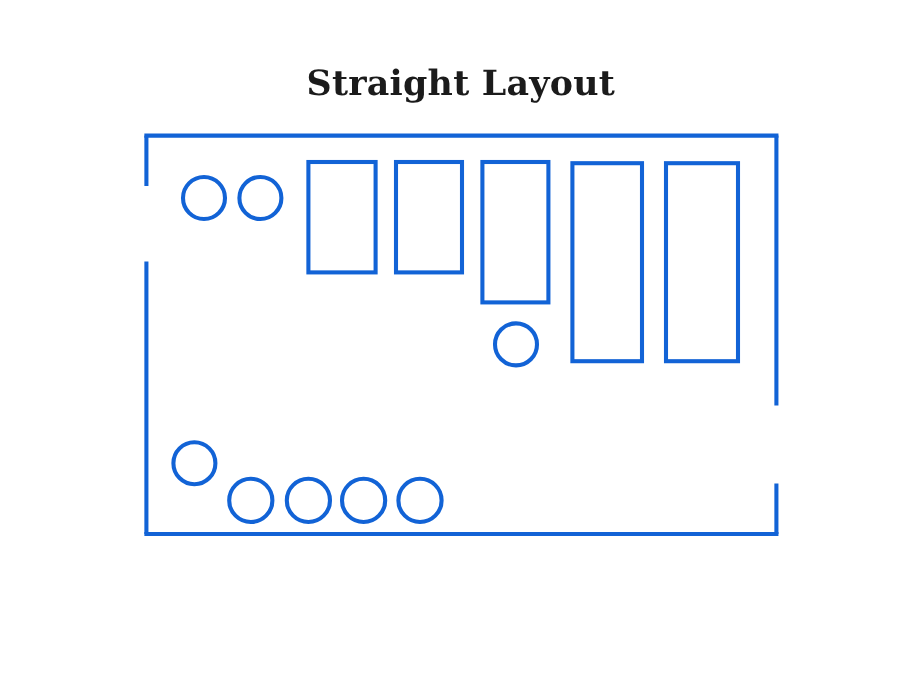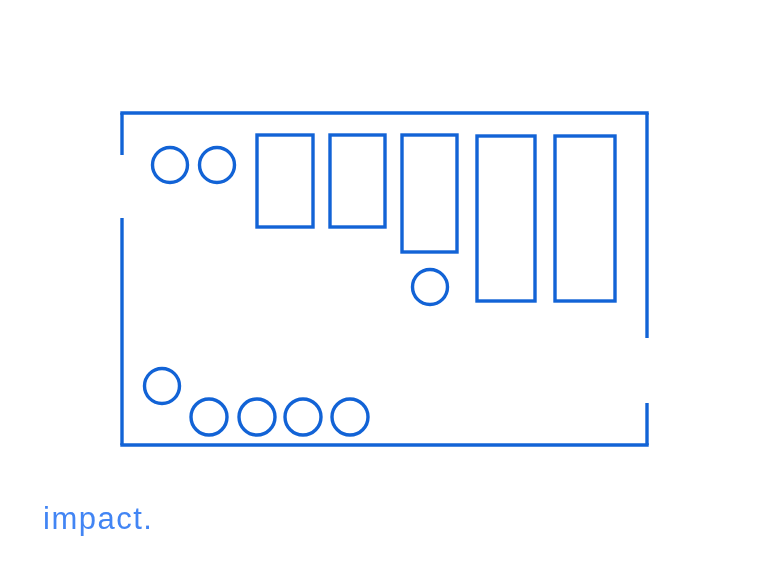--- a/index.html
+++ b/index.html
@@ -49,20 +49,21 @@
     font-weight: 300;
     font-size: 31px;
     letter-spacing: 1.5px;
     color: var(--logo-blue, #4285f4);
   }
 </style>
 </head>
 <body>
 
 <div class="canvas">
+  <h1 class="diagram-title">Straight Layout</h1>
 
   <svg class="floor-plan-svg" viewBox="0 0 768 573" xmlns="http://www.w3.org/2000/svg">
       <line x1="120.3" y1="113" x2="648.7" y2="113" stroke="#1263d6" stroke-width="3.4" fill="none"></line>
       <line x1="122" y1="113" x2="122" y2="155" stroke="#1263d6" stroke-width="3.4" fill="none"></line>
       <line x1="122" y1="218" x2="122" y2="445" stroke="#1263d6" stroke-width="3.4" fill="none"></line>
       <line x1="120.3" y1="445" x2="648.7" y2="445" stroke="#1263d6" stroke-width="3.4" fill="none"></line>
       <line x1="647" y1="113" x2="647" y2="338" stroke="#1263d6" stroke-width="3.4" fill="none"></line>
       <line x1="647" y1="403" x2="647" y2="445" stroke="#1263d6" stroke-width="3.4" fill="none"></line>
       <rect x="257" y="135" width="56" height="92" stroke="#1263d6" stroke-width="3.4" fill="none"></rect>
       <rect x="330" y="135" width="55" height="92" stroke="#1263d6" stroke-width="3.4" fill="none"></rect>
@@ -73,14 +74,13 @@
       <circle cx="217" cy="165" r="17.5" stroke="#1263d6" stroke-width="3.4" fill="none"></circle>
       <circle cx="430" cy="287" r="17.5" stroke="#1263d6" stroke-width="3.4" fill="none"></circle>
       <circle cx="162" cy="386" r="17.5" stroke="#1263d6" stroke-width="3.4" fill="none"></circle>
       <circle cx="209" cy="417" r="18" stroke="#1263d6" stroke-width="3.4" fill="none"></circle>
       <circle cx="257" cy="417" r="18" stroke="#1263d6" stroke-width="3.4" fill="none"></circle>
       <circle cx="303" cy="417" r="18" stroke="#1263d6" stroke-width="3.4" fill="none"></circle>
       <circle cx="350" cy="417" r="18" stroke="#1263d6" stroke-width="3.4" fill="none"></circle>
     </svg>
 
 
-  <div class="impact-logo">impact.</div>
 </div>
 
 </body></html>

